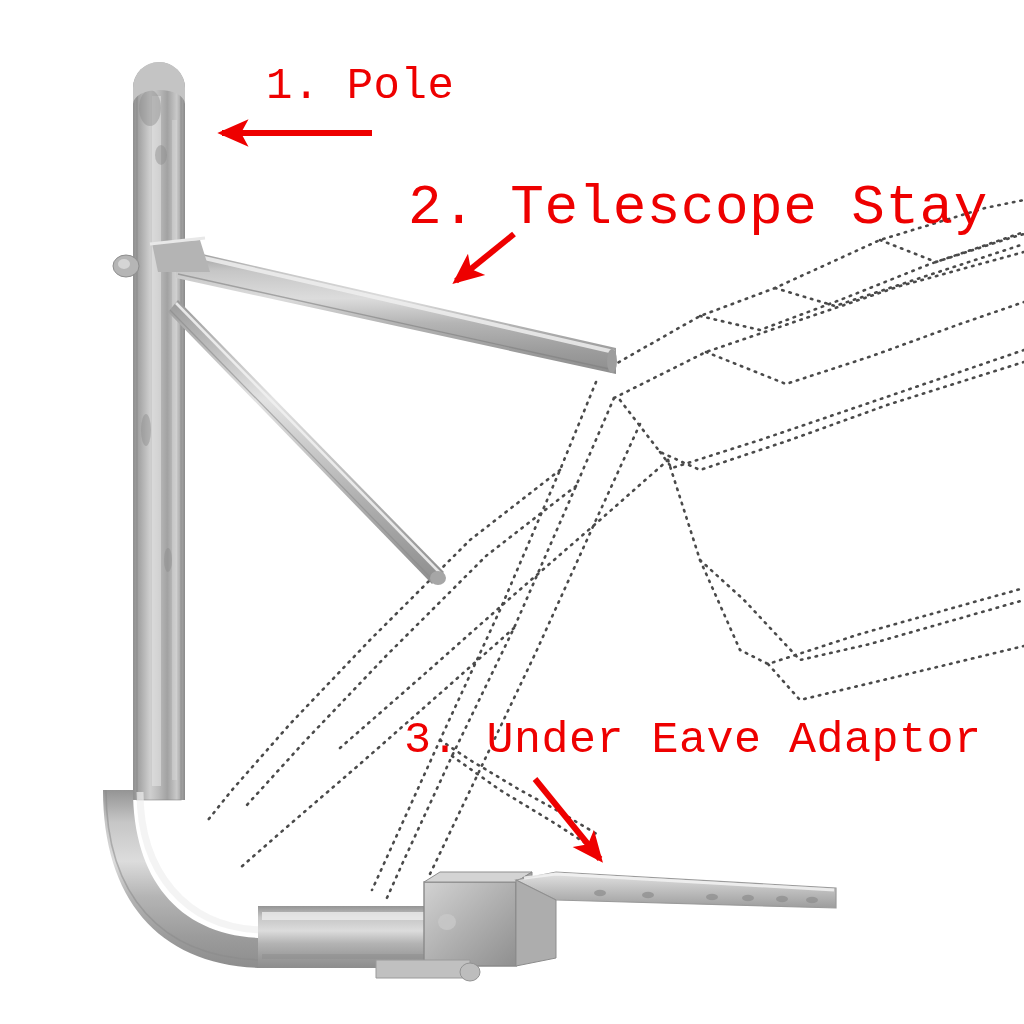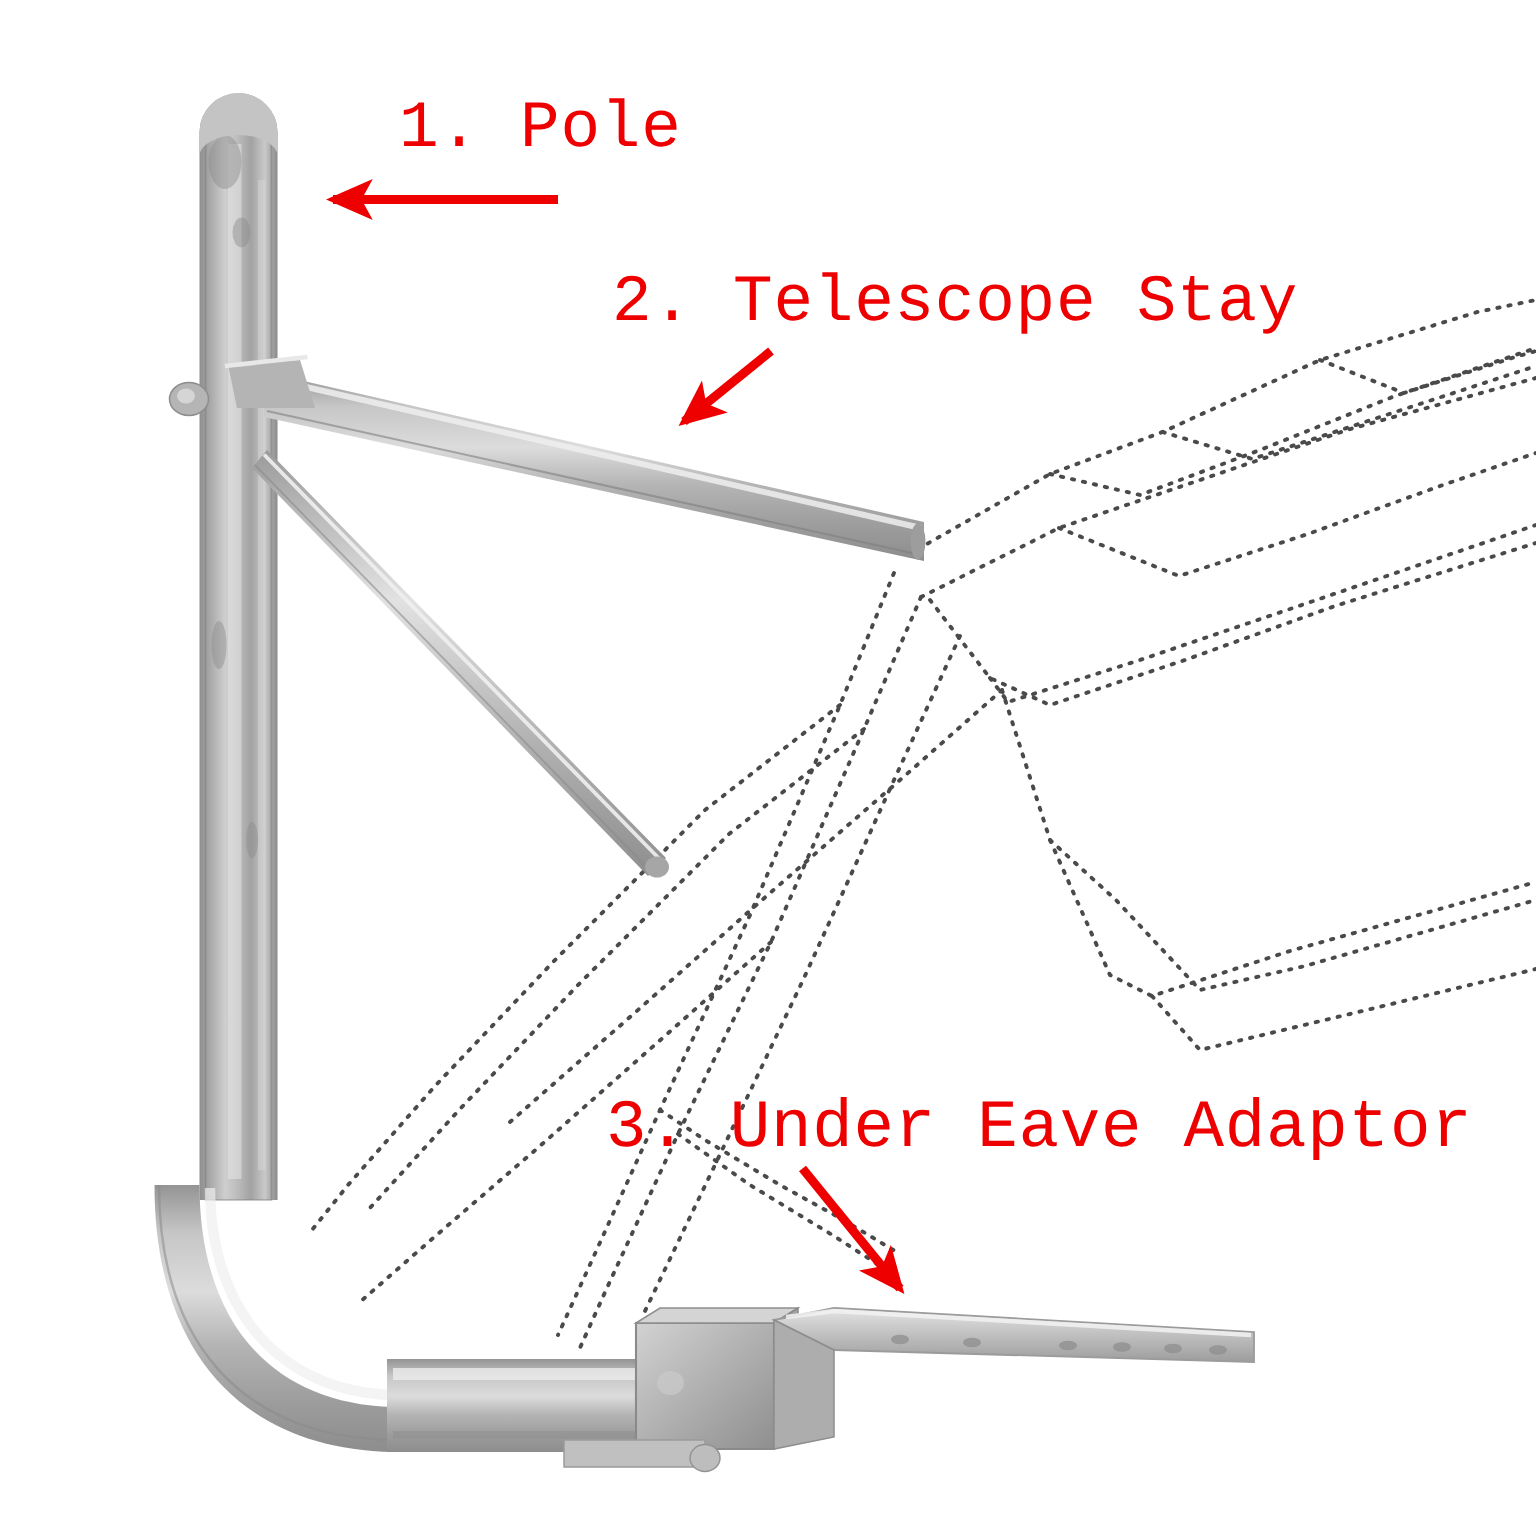--- a/index.html
+++ b/index.html
@@ -4,22 +4,22 @@
 <title>Under Eave Mount Diagram</title>
 <style>
   html,body{margin:0;padding:0;background:#ffffff;}
   body{width:1024px;height:1024px;overflow:hidden;
        font-family:"Liberation Serif", serif;}
   #stage{position:relative;width:1024px;height:1024px;background:#ffffff;}
   #art{position:absolute;left:0;top:0;width:1024px;height:1024px;}
   .lbl{position:absolute;color:#ee0000;font-family:Liberation Mono, monospace;
        white-space:nowrap;line-height:1;letter-spacing:.5px;}
   #label-pole{left:266px;top:64px;font-size:44px;}
-  #label-stay{left:408px;top:180px;font-size:44px;}
-  #label-adaptor{left:404px;top:718px;font-size:45px;margin-top:12px;}
+  #label-stay{left:408px;top:180px;font-size:56px;}
+  #label-adaptor{left:404px;top:718px;font-size:45px;}
 </style>
 </head>
 <body>
 
 <div id="stage">
 
   <svg id="art" viewBox="0 0 1024 1024" xmlns="http://www.w3.org/2000/svg">
 
     <defs>
       <linearGradient id="tubeV" x1="0" y1="0" x2="1" y2="0">

